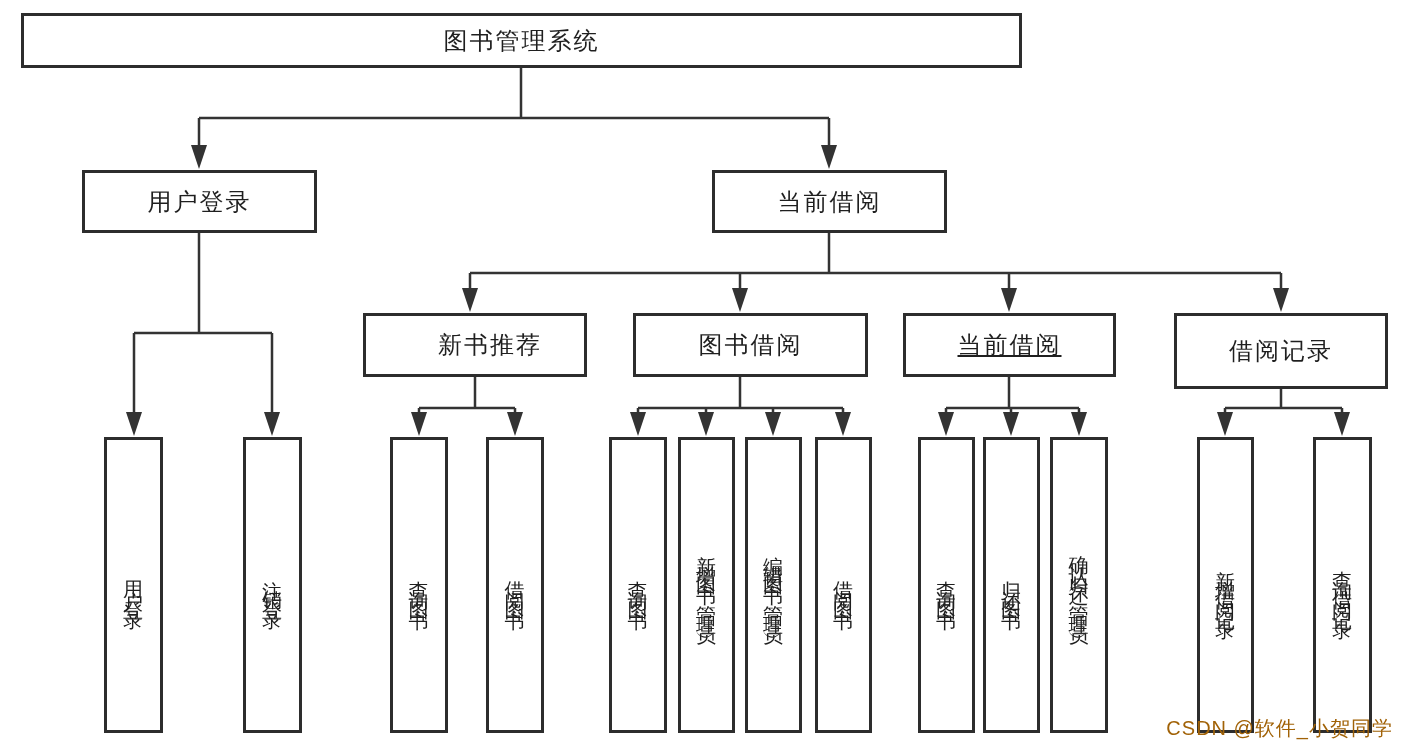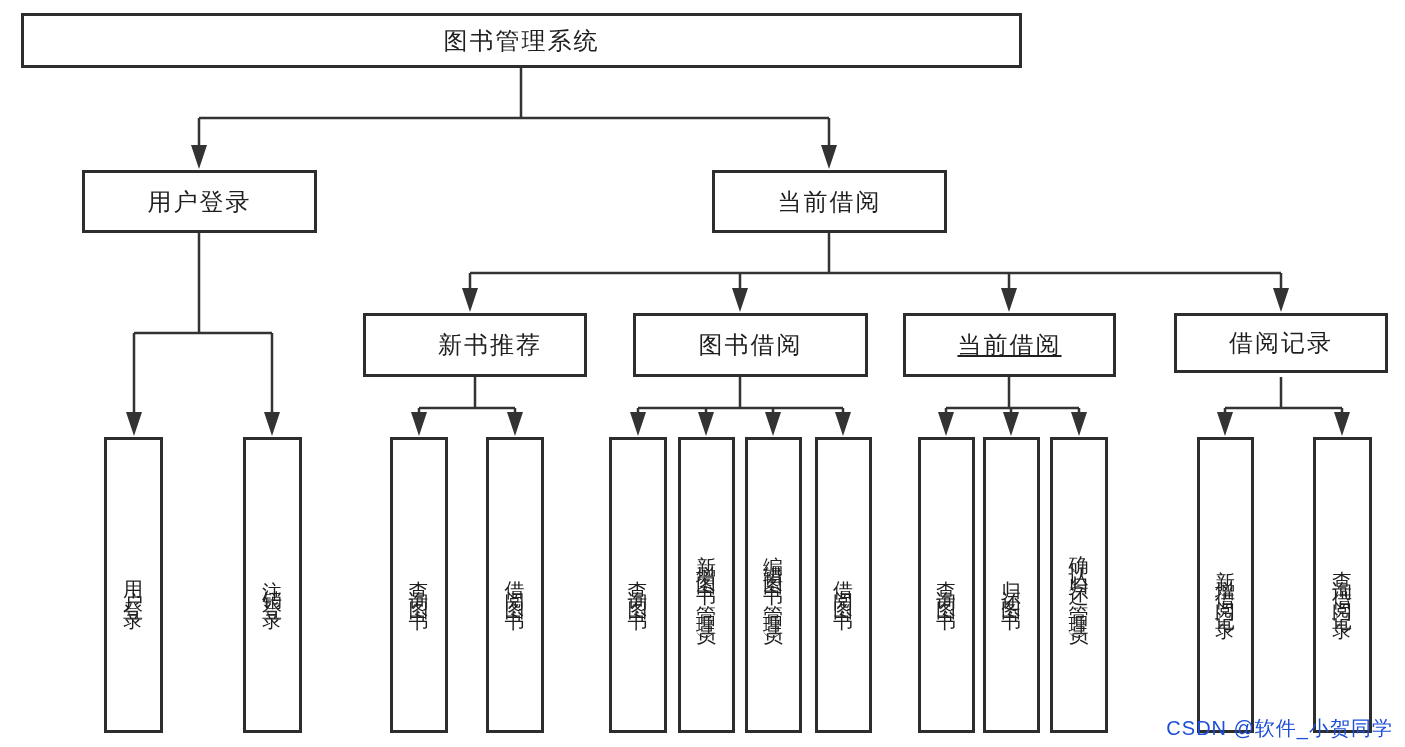--- a/index.html
+++ b/index.html
@@ -45,41 +45,41 @@
     line-height: 1;
     color: #1f1f1f;
     white-space: nowrap;
   }
   #n-root      { left: 21px;   top: 13px;  width: 1001px; height: 55px; }
   #n-user-login{ left: 82px;   top: 170px; width: 235px;  height: 63px; }
   #n-book-mgmt { left: 712px;  top: 170px; width: 235px;  height: 63px; }
   #n-new-books { left: 363px;  top: 313px; width: 224px;  height: 64px; padding-left: 30px; }
   #n-borrowing { left: 633px;  top: 313px; width: 235px;  height: 64px; }
   #n-current   { left: 903px;  top: 313px; width: 213px;  height: 64px; text-decoration: underline; }
-  #n-records   { left: 1174px; top: 313px; width: 214px;  height: 60px; }
+  #n-records   { left: 1174px; top: 313px; width: 214px;  height: 76px; }
   #n-login     { left: 104px;  width: 59px; }
   #n-logout    { left: 243px;  width: 59px; }
   #n-nb-query  { left: 390px;  width: 58px; }
   #n-nb-borrow { left: 486px;  width: 58px; }
   #n-bb-query  { left: 609px;  width: 58px; }
   #n-bb-add    { left: 678px;  width: 57px; }
   #n-bb-edit   { left: 745px;  width: 57px; }
   #n-bb-borrow { left: 815px;  width: 57px; }
   #n-cb-query  { left: 918px;  width: 57px; }
   #n-cb-return { left: 983px;  width: 57px; }
   #n-cb-confirm{ left: 1050px; width: 58px; }
   #n-br-add    { left: 1197px; width: 57px; }
   #n-br-query  { left: 1313px; width: 59px; }
   .watermark {
     position: absolute;
     right: 12px;
     top: 715px;
     font-size: 20px;
     letter-spacing: 1px;
-    color: #1d4ed8;
+    color: #a16207;
     white-space: nowrap;
     z-index: 5;
   }
 </style>
 </head>
 <body>
 
 <div class="canvas">
 
   <svg class="wires" viewBox="0 0 1405 747" xmlns="http://www.w3.org/2000/svg">

